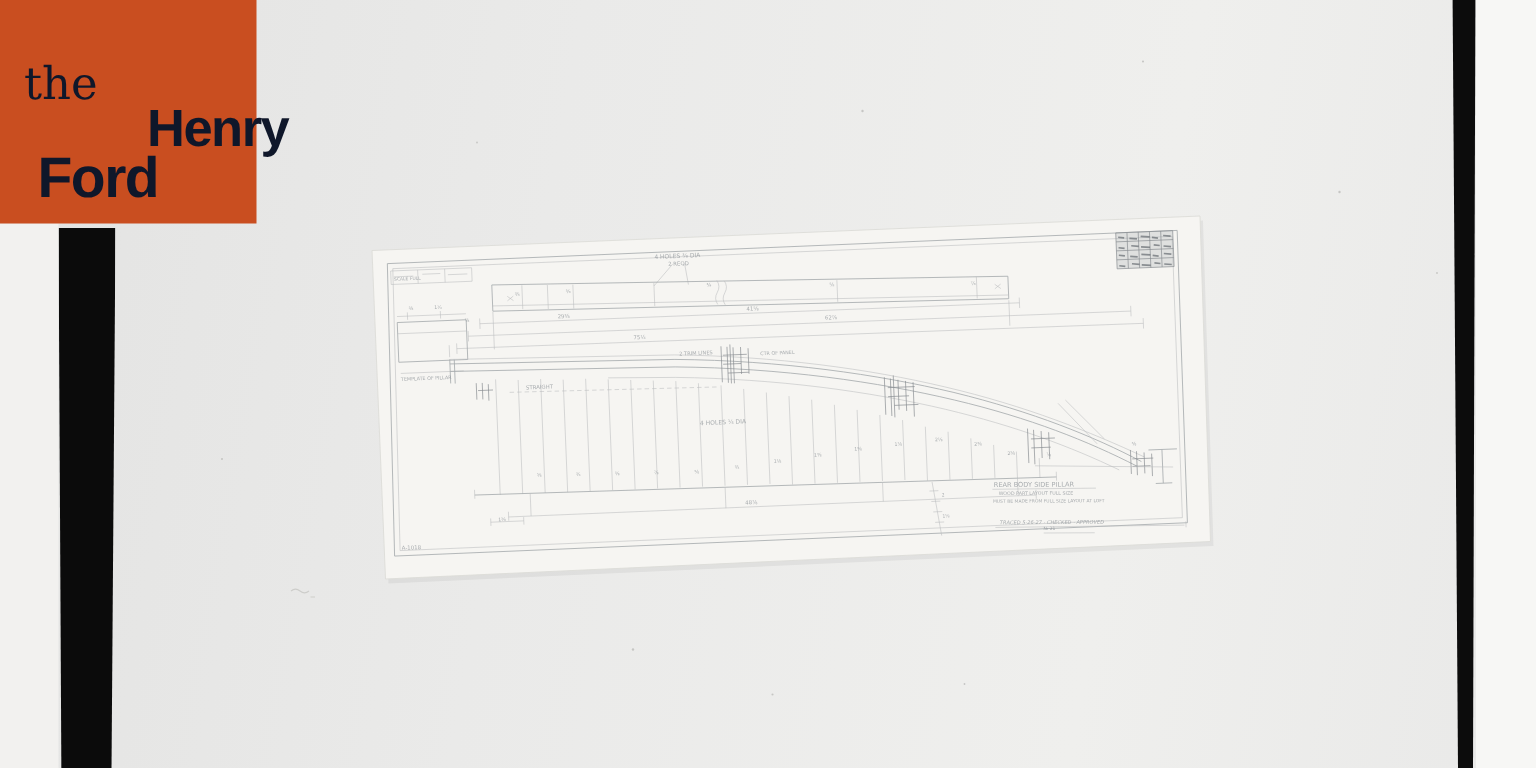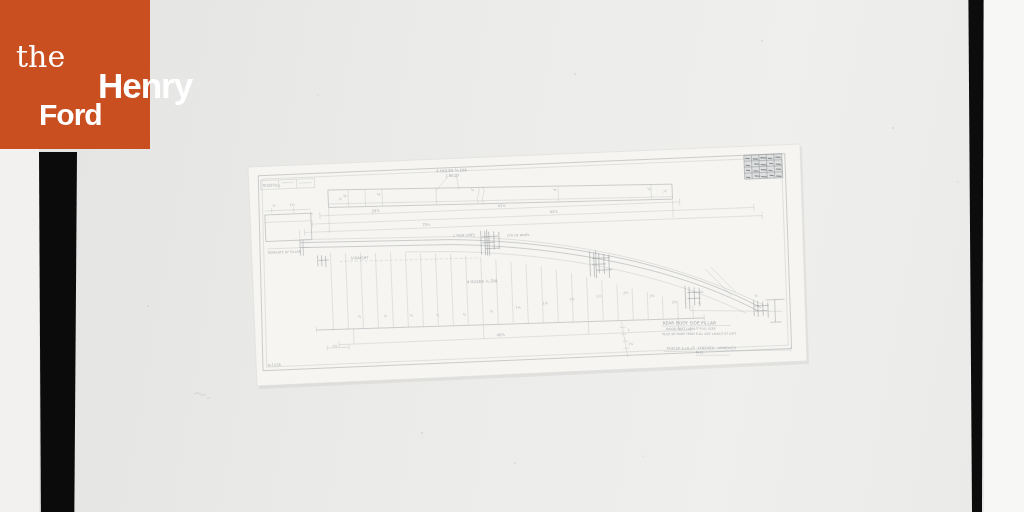--- a/index.html
+++ b/index.html
@@ -7,24 +7,24 @@
     position:relative;width:1024px;height:512px;overflow:hidden;
     background:linear-gradient(100deg,#e3e3e2 0%,#eaeae9 35%,#efefed 72%,#e9e9e8 100%);
     font-family:"Liberation Sans",sans-serif;
   }
   .strip-left{position:absolute;left:0;top:149px;width:39px;height:363px;background:#f2f1ef;}
   .strip-right{position:absolute;left:984px;top:0;width:40px;height:512px;background:#f7f7f5;}
   .film-left{position:absolute;left:39px;top:152px;width:38px;height:360px;background:#0b0b0b;
     clip-path:polygon(0 0,100% 0,93% 100%,5% 100%);}
   .film-right{position:absolute;left:966px;top:0;width:20px;height:512px;background:#0c0c0c;
     clip-path:polygon(12% 0,88% 0,80% 100%,30% 100%);}
-  .logo{position:absolute;left:0;top:0;width:150px;height:149px;background:var(--logo-bg,#c94e20);color:#ffffff;}
+  .logo{position:absolute;left:0;top:0;width:171px;height:149px;background:var(--logo-bg,#c94e20);color:#0f172a;}
   .logo .the{position:absolute;left:16px;top:42px;font-family:"DejaVu Serif",serif;font-size:30px;line-height:1;}
   .logo .henry{position:absolute;left:56px;top:68px;font-weight:bold;font-size:35px;line-height:1;letter-spacing:-1px;margin-left:42px;}
-  .logo .ford{position:absolute;left:39px;top:100px;font-weight:bold;font-size:30px;line-height:1;letter-spacing:-1px;}
+  .logo .ford{position:absolute;left:25px;top:100px;font-weight:bold;font-size:38px;line-height:1;letter-spacing:-1px;}
   svg.photo{position:absolute;left:0;top:0;}
   .pencil{stroke:#a7abae;fill:none;stroke-width:.55;}
   .pencil-lt{stroke:#b9bcbe;fill:none;stroke-width:.45;opacity:.8;}
   .pencil-dk{stroke:#878c90;fill:none;stroke-width:.5;opacity:.9;}
   .ann{fill:#8a9095;opacity:.72;font-family:"DejaVu Sans",sans-serif;}
   .ann.ital{font-style:italic;}
 </style>
 </head>
 <body>
 

